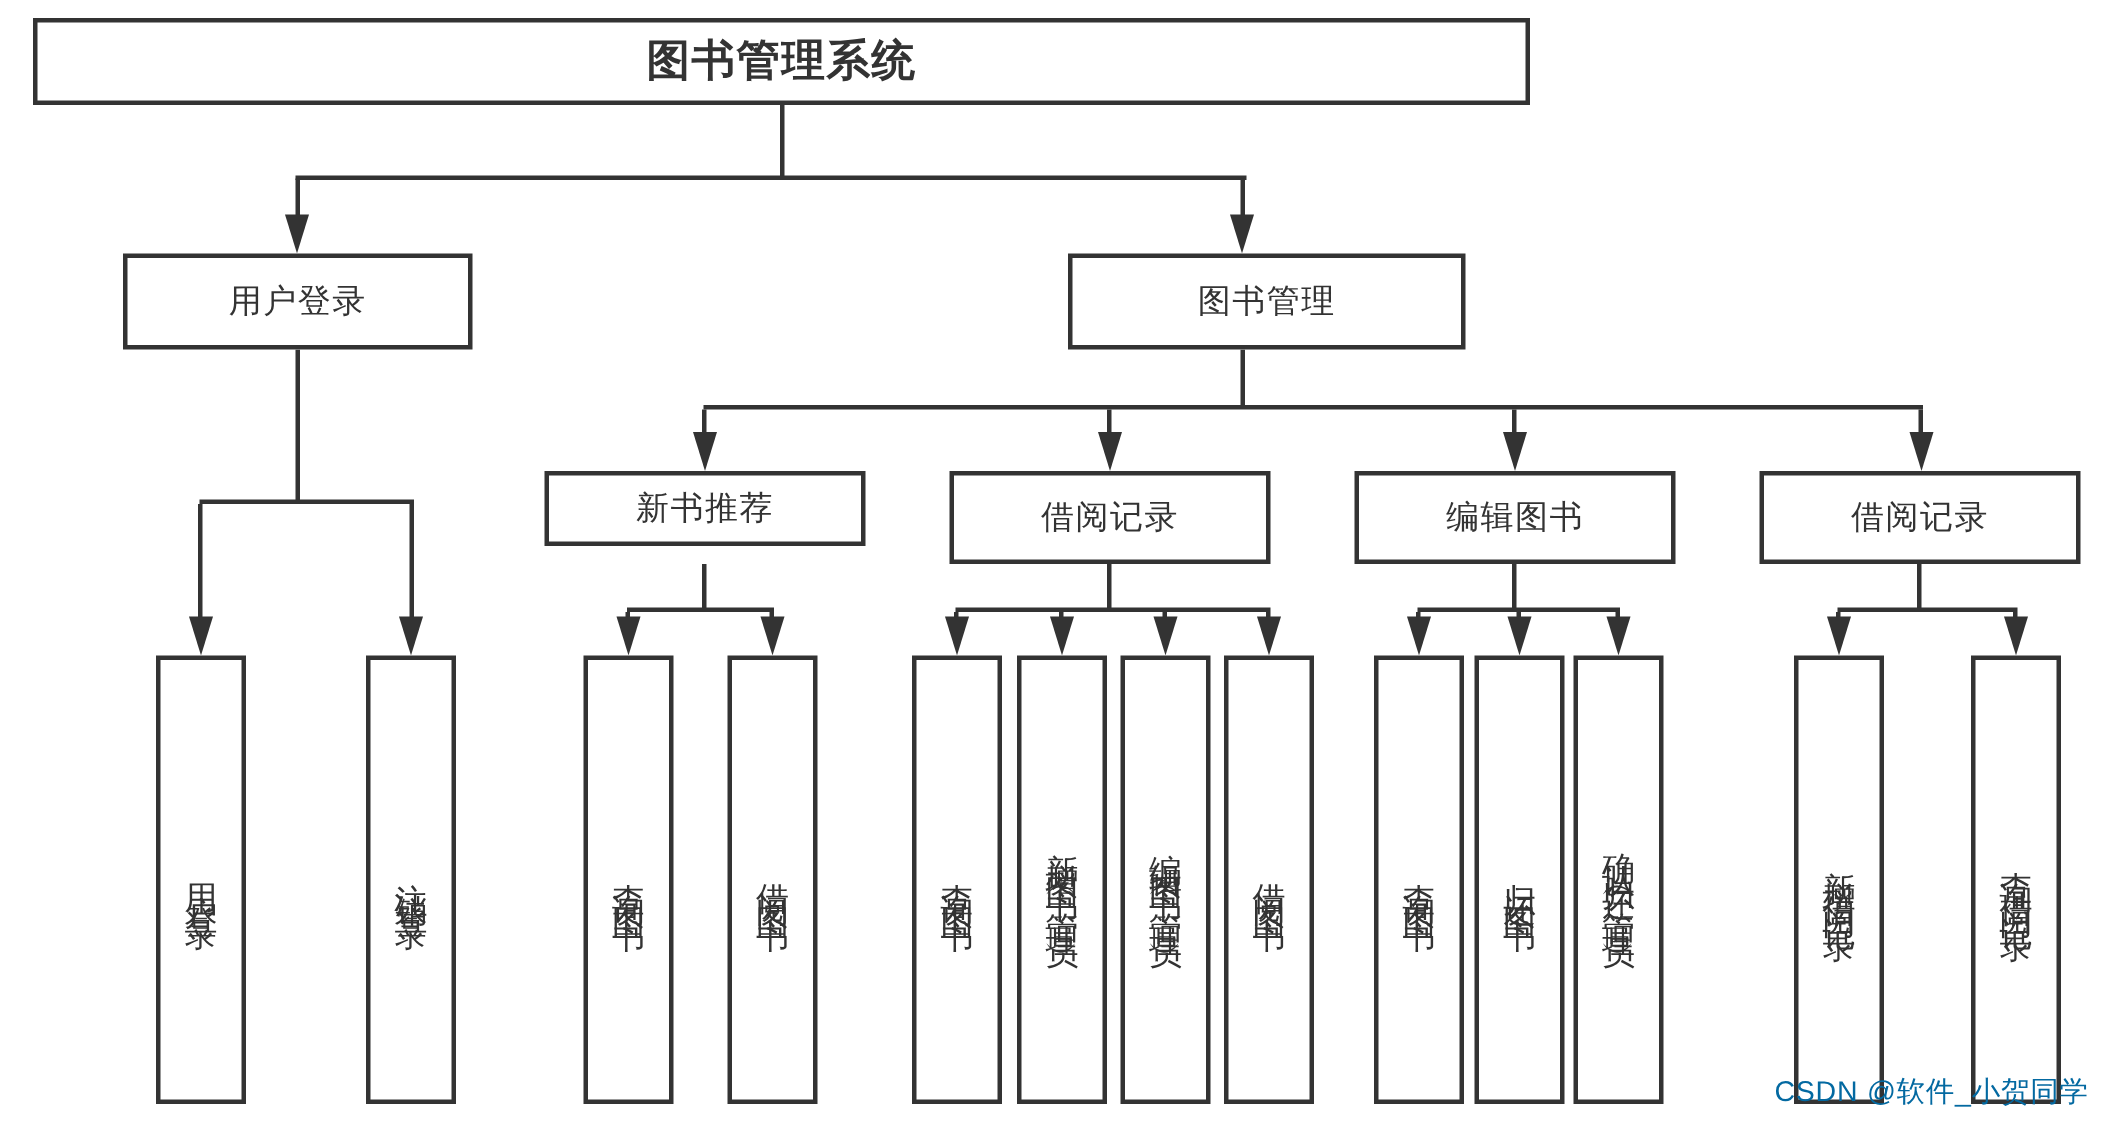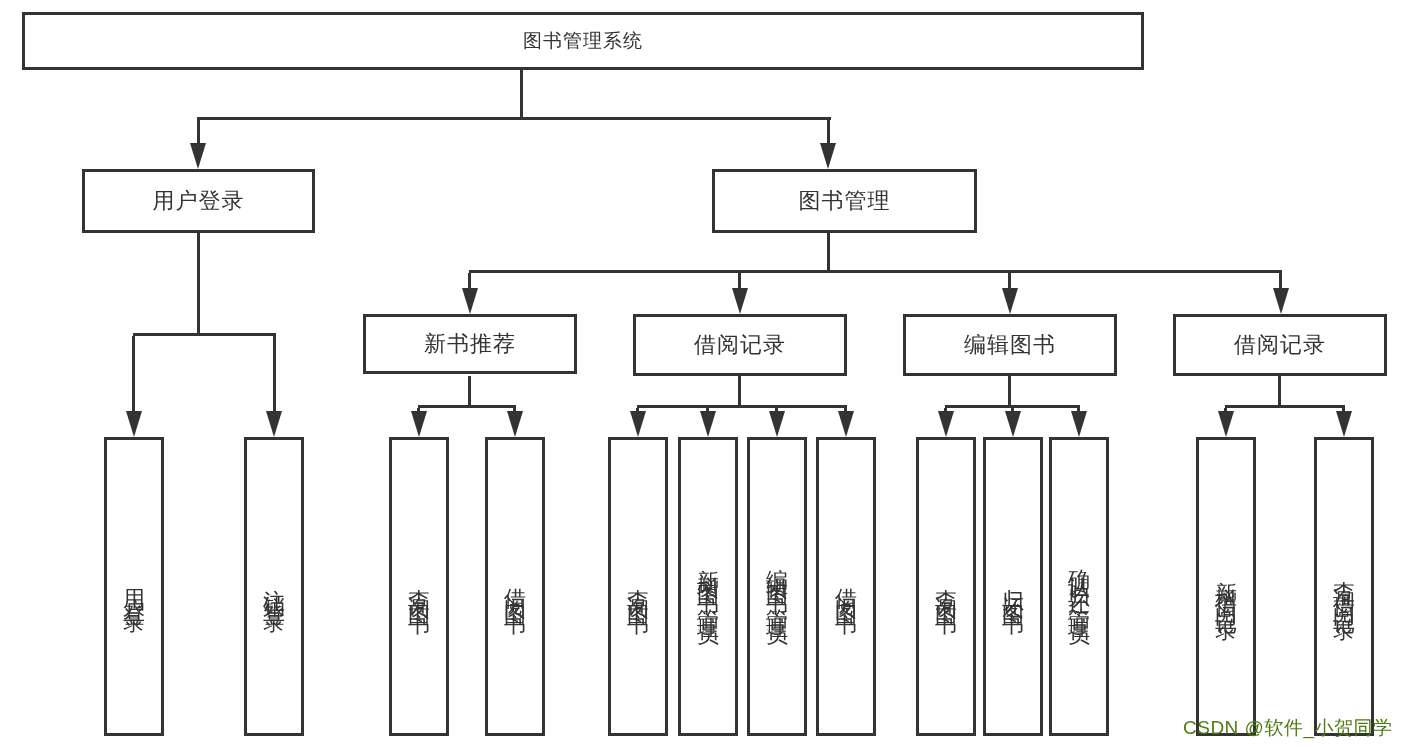--- a/index.html
+++ b/index.html
@@ -19,41 +19,41 @@
   }
   .hline{position:absolute;height:3px;background:#333333;z-index:1;}
   .vline{position:absolute;width:3px;background:#333333;z-index:1;}
   .arrow{
     position:absolute;width:0;height:0;z-index:1;
     border-left:8px solid transparent;border-right:8px solid transparent;
     border-top:26px solid #333333;
   }
   .watermark{
     position:absolute;left:1183px;top:715px;z-index:6;
-    font-size:19px;letter-spacing:0.5px;color:#4d7c0f;white-space:nowrap;
+    font-size:19px;letter-spacing:0.5px;color:#0369a1;white-space:nowrap;
   }
 </style>
 </head>
 <body>
 
 <div class="canvas">
 
-  <div class="box" style="left:22px;top:12px;width:1122px;height:58px;font-size:19px;">
+  <div class="box" style="left:22px;top:12px;width:998px;height:58px;font-size:29px;font-weight:bold;">
     <span class="lbl">图书管理系统</span>
   </div>
 
   <div class="box" style="left:82px;top:169px;width:233px;height:64px;">
     <span class="lbl">用户登录</span>
   </div>
 
   <div class="box" style="left:712px;top:169px;width:265px;height:64px;">
     <span class="lbl">图书管理</span>
   </div>
 
-  <div class="box" style="left:363px;top:314px;width:214px;height:60px;">
+  <div class="box" style="left:363px;top:314px;width:214px;height:50px;">
     <span class="lbl">新书推荐</span>
   </div>
 
   <div class="box" style="left:633px;top:314px;width:214px;height:62px;">
     <span class="lbl">借阅记录</span>
   </div>
 
   <div class="box" style="left:903px;top:314px;width:214px;height:62px;">
     <span class="lbl">编辑图书</span>
   </div>

